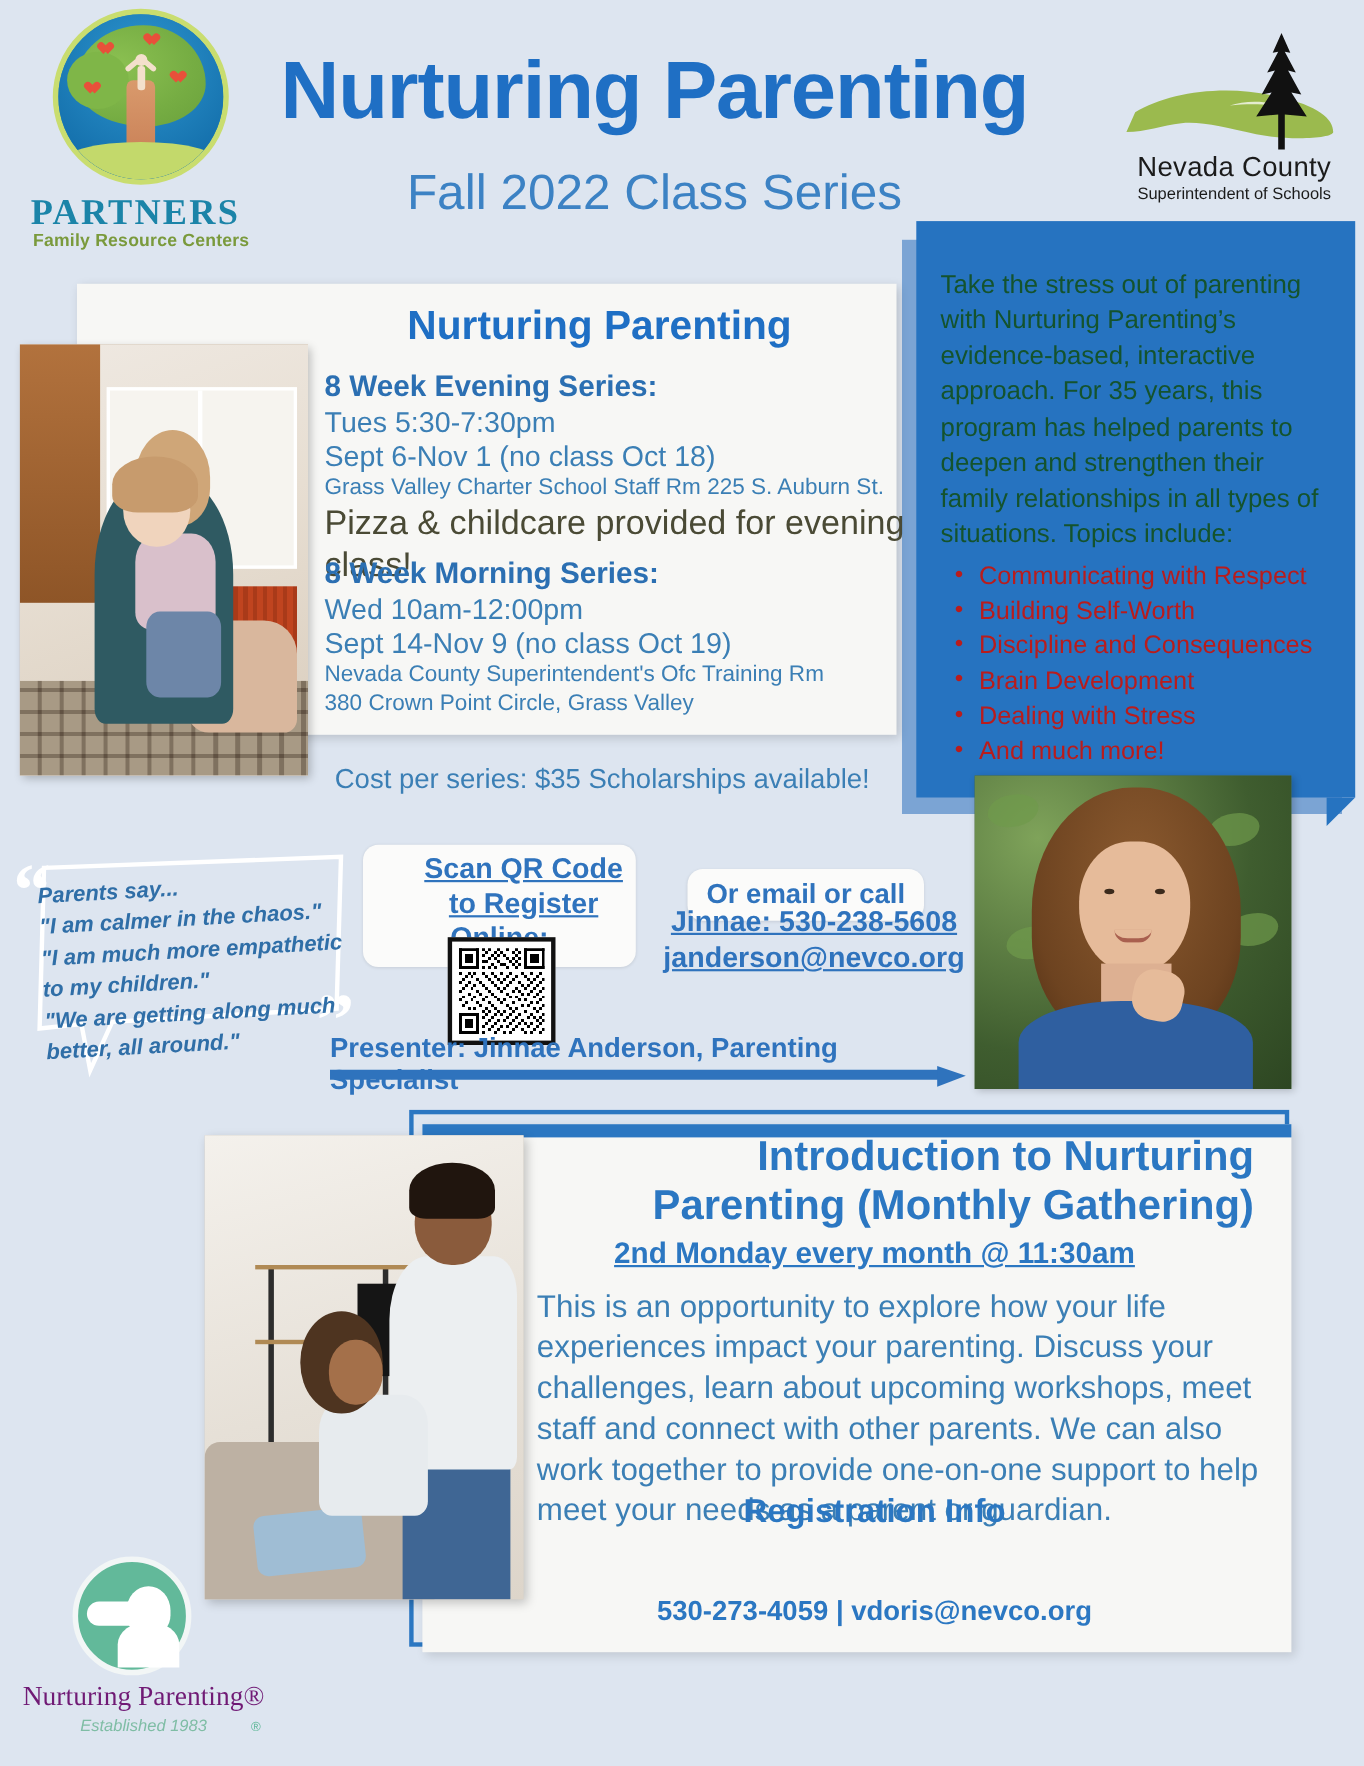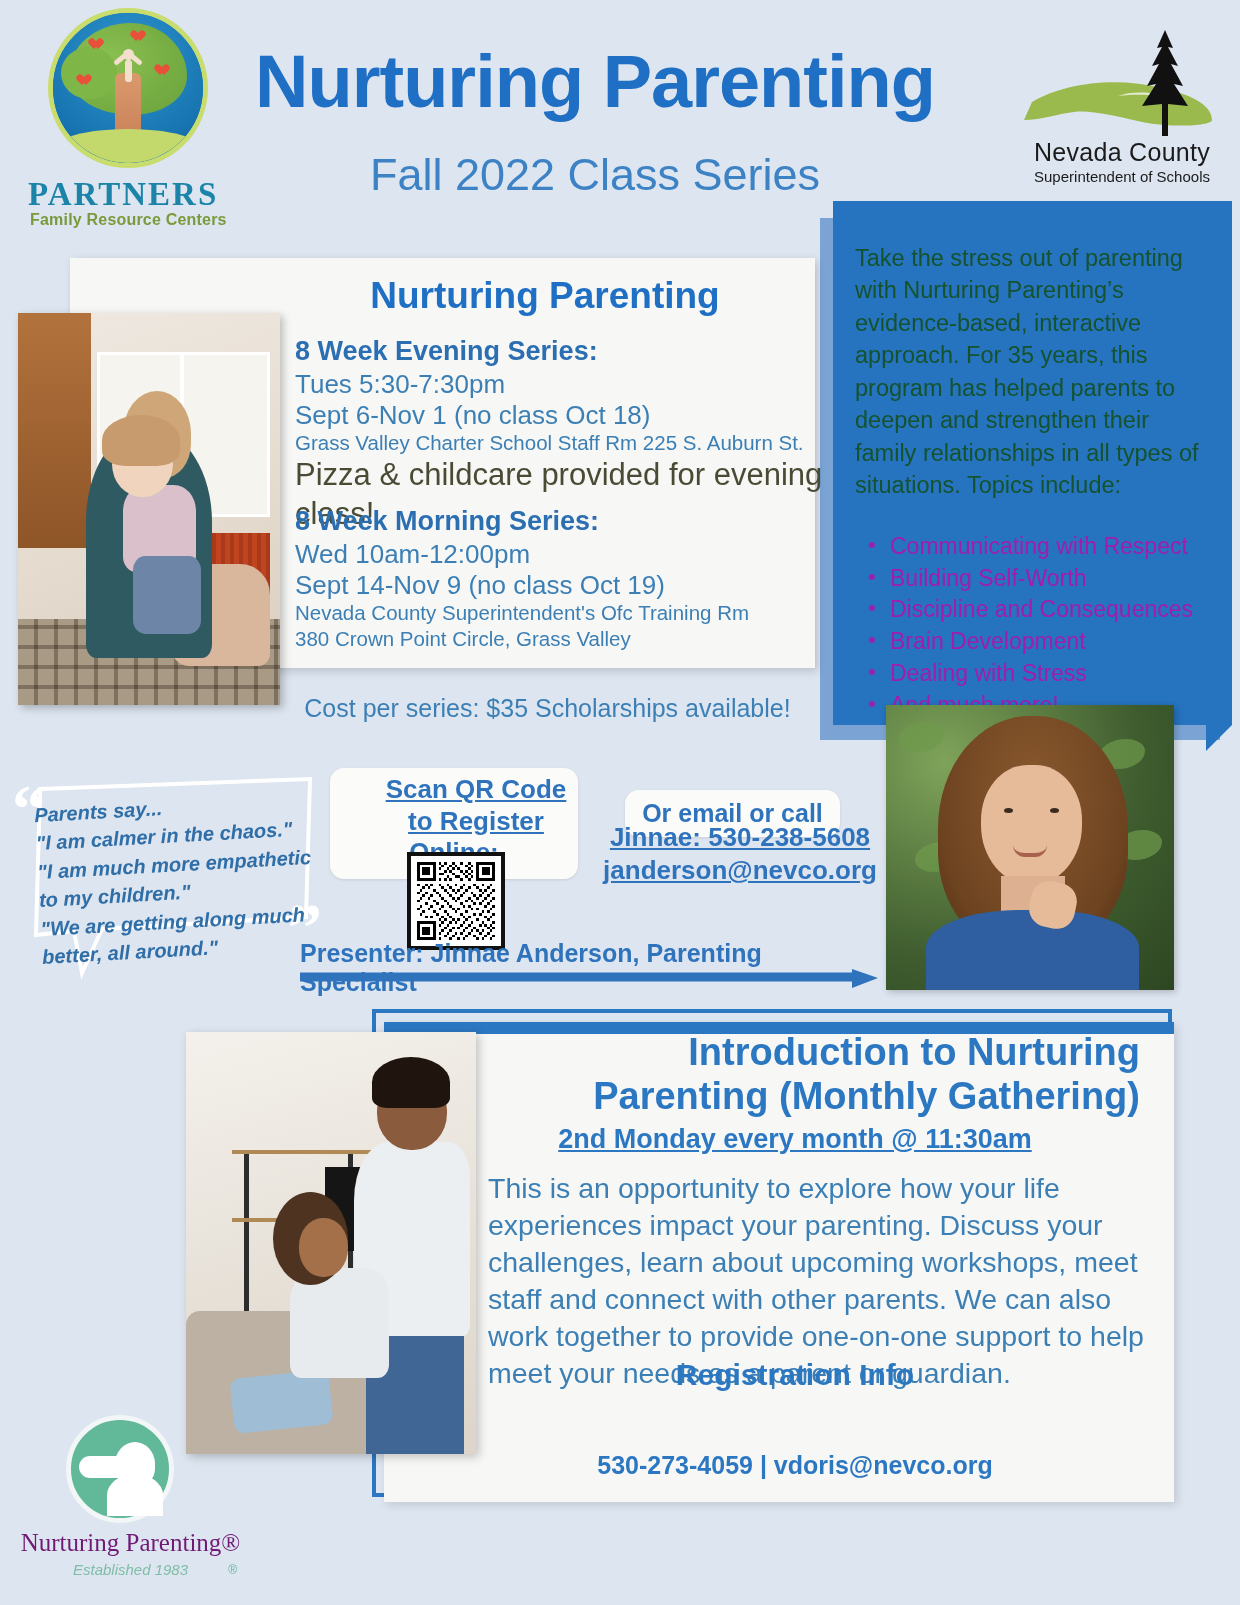--- a/index.html
+++ b/index.html
@@ -150,21 +150,21 @@
   .blue-box:after {
     content:""; position:absolute; right:-0px; bottom:-26px;
     border-left: 26px solid #2673c0; border-bottom: 26px solid transparent;
   }
   .blue-para {
     position: absolute; left: 855px; top: 230px; width: 350px;
     font-size: 23.5px; line-height: 1.38; color: #14532d; font-weight: 500; margin-top: 12px;
   }
   .blue-list {
     position: absolute; left: 860px; top: 508px; width: 350px;
-    font-size: 23px; color: #a21caf; list-style: none; margin-top: 23px;
+    font-size: 23px; color: #b91c1c; list-style: none;
   }
   .blue-list li { line-height: 1.38; position: relative; padding-left: 30px; }
   .blue-list li:before {
     content:"\2022"; position: absolute; left: 8px; top: -1px; font-size: 22px;
   }
 
   
   .quote-wrap { position: absolute; left: 10px; top: 765px; width: 310px; height: 215px; }
   .qmark-open {
     position: absolute; left: 2px; top: 10px; font-size: 68px; color: #fff;

